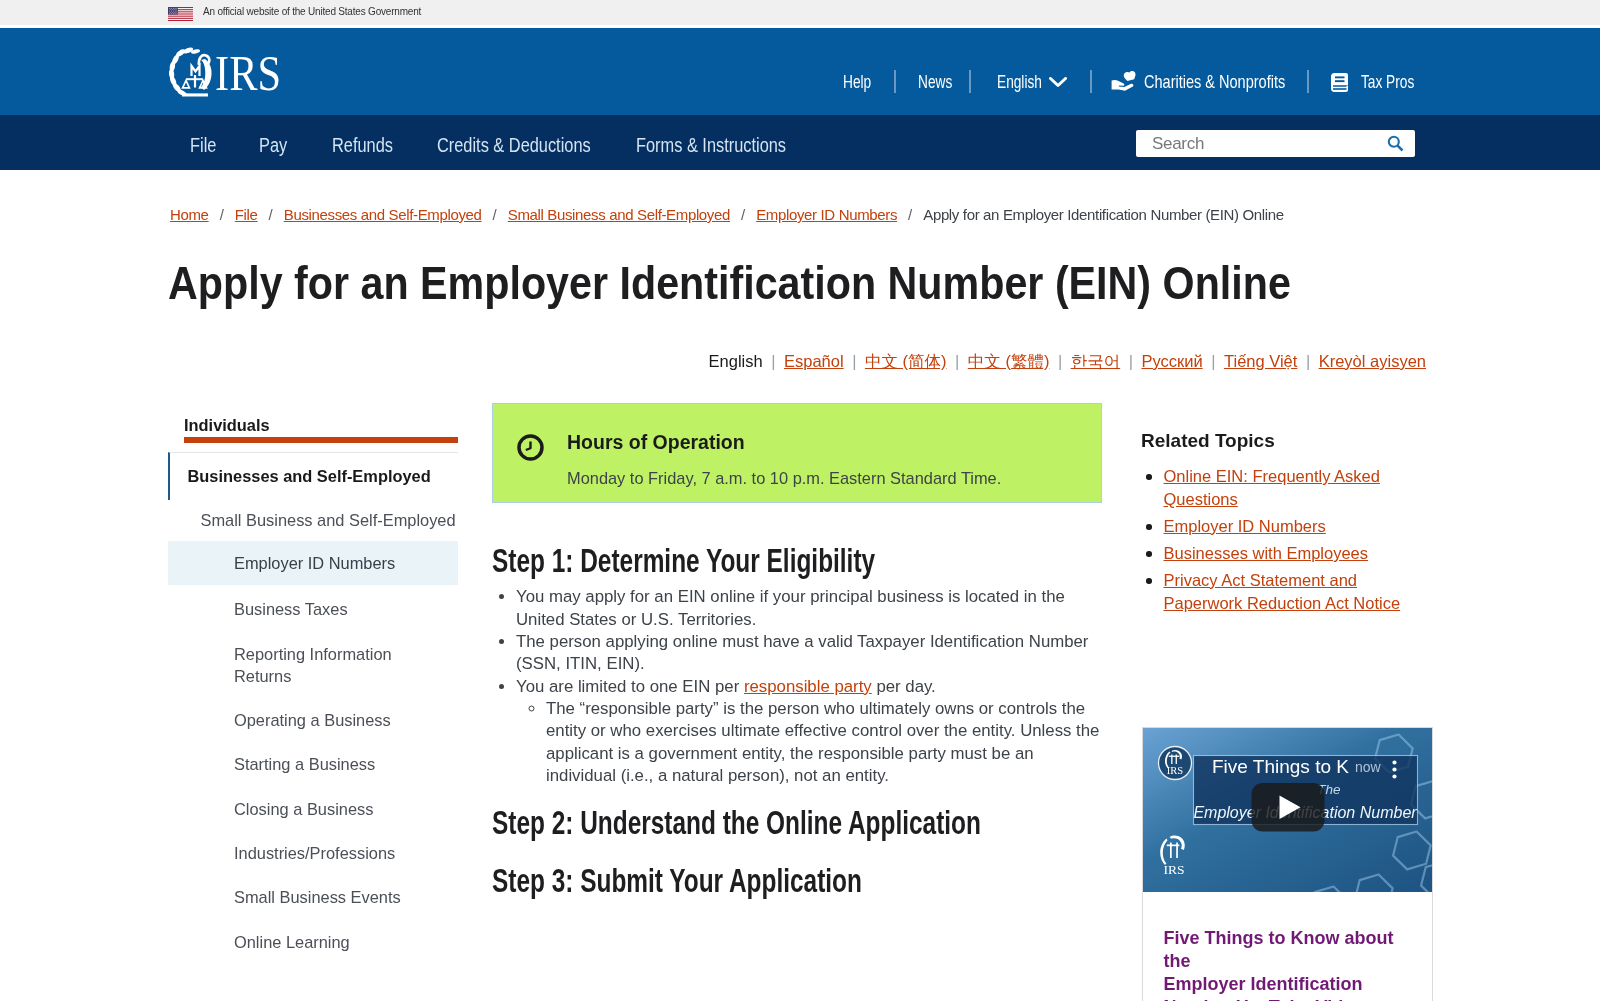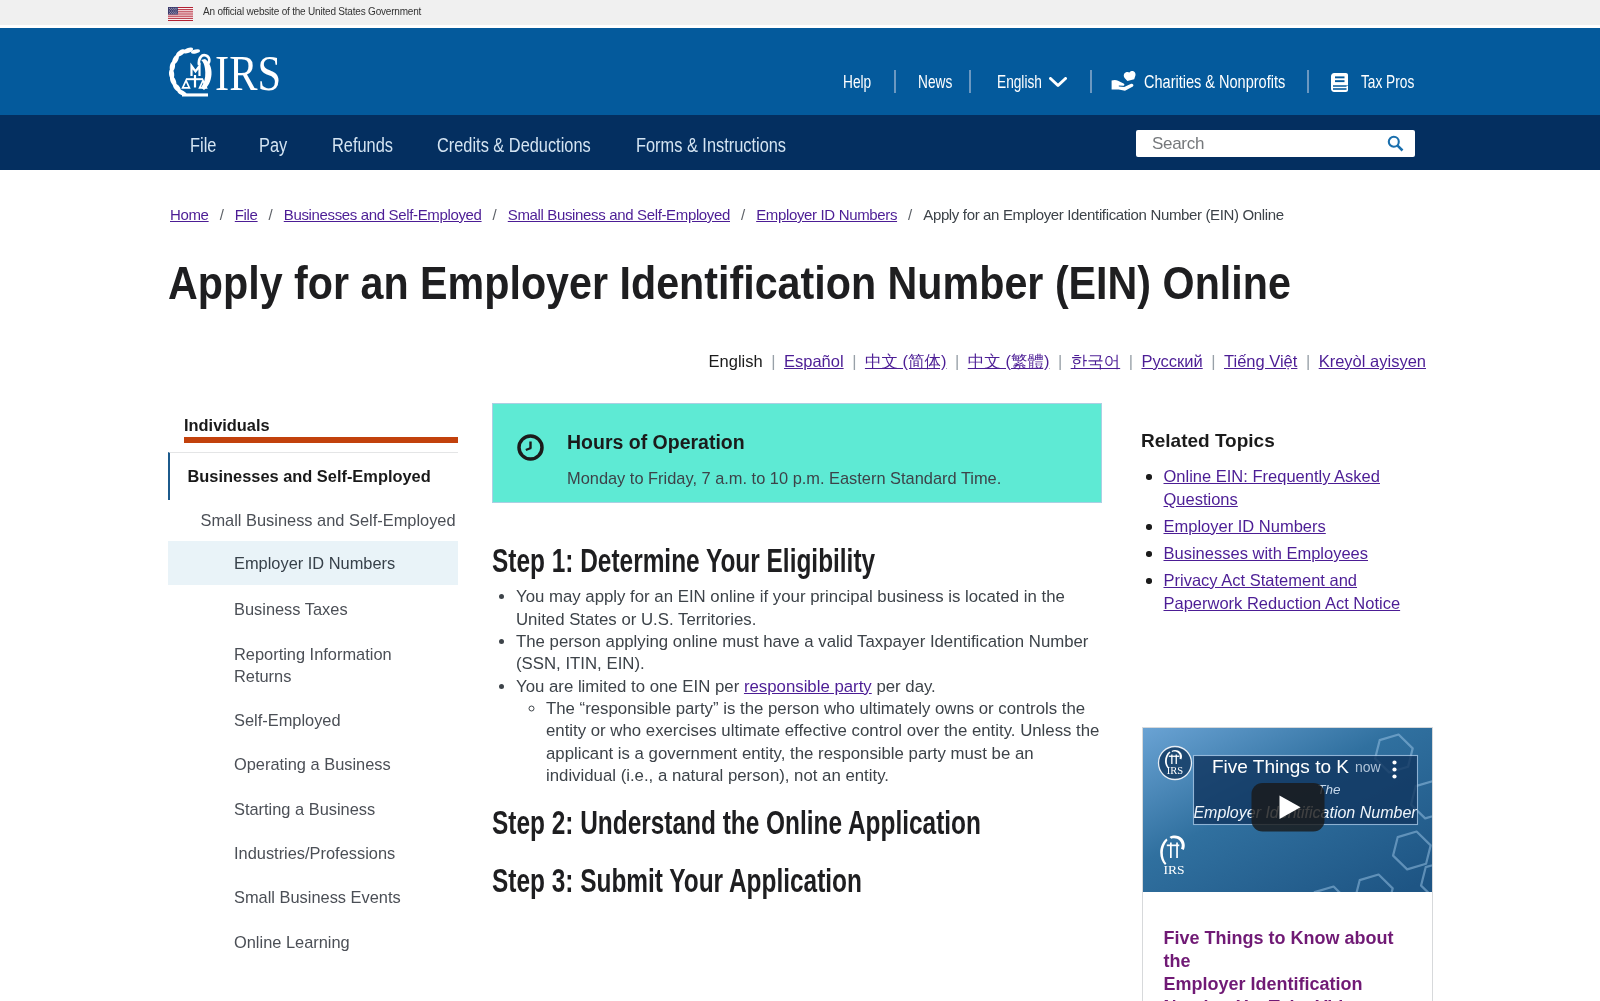--- a/index.html
+++ b/index.html
@@ -1,19 +1,19 @@
 <!DOCTYPE html>
 <html lang="en"><head>
 <meta charset="utf-8">
 <title>Apply for an Employer Identification Number (EIN) Online</title>
 <style>
 * { box-sizing: border-box; }
 html,body { margin:0; padding:0; }
 body { font-family:"Liberation Sans", sans-serif; background:#fff; color:#3d4349; width:1600px; height:1001px; overflow:hidden; position:relative; }
-a { text-decoration:none; color:#4c1d95; }
+a { text-decoration:none; color:#c2410c; }
 .abs { position:absolute; }
 .cx { display:inline-block; transform-origin:0 50%; white-space:nowrap; }
 
 
 .band-banner { position:absolute; left:0; top:0; width:1600px; height:25px; background:#f0f0f0; }
 .band-hdr { position:absolute; left:0; top:28px; width:1600px; height:87px; background:#045a9c; }
 .band-nav { position:absolute; left:0; top:115px; width:1600px; height:55px; background:#042f60; }
 
 
 .flag { position:absolute; left:168px; top:7px; }
@@ -56,21 +56,21 @@
 .ln-l0 a { color:#191919; }
 .ln-bsE { margin-top:9.8px; border-top:1px solid #e4e5e6; border-left:2.5px solid #1c5a8c; font-weight:bold; padding:12px 0 12px 18px; }
 .ln-bsE a { color:#191919; }
 .ln-l1 { padding:9px 0 10px 33px; }
 .ln-l2 { padding:11px 0 11px 66.5px; }
 .ln-l2.active { background:#e9f3f8; }
 .ln-l2.active a { color:#37414a; }
 
 
 .maincol { position:absolute; left:492px; top:403px; width:610px; }
-.hours { background:#5eead4; border:1px solid #abcfe3; width:610px; height:100px; position:relative; }
+.hours { background:#bef264; border:1px solid #abcfe3; width:610px; height:100px; position:relative; }
 .hours-icon { position:absolute; left:24px; top:30px; }
 .hours h3 { position:absolute; left:74px; top:27px; margin:0; font-size:19.5px; color:#1b1b1b; }
 .hours p { position:absolute; left:74px; top:64.5px; margin:0; font-size:16.4px; color:#3d4349; }
 h2.st { font-size:33px; color:#1e1e20; margin:0; font-weight:bold; line-height:36px; }
 h2.st .cx { transform:scaleX(0.74); }
 h2.st.h2-step1 { margin-top:40px; }
 h2.st.h2-step2 { margin-top:18.1px; }
 h2.st.h2-step3 { margin-top:21.2px; }
 .maincol ul.b { margin:7.3px 0 0 0; padding-left:24px; font-size:16.8px; line-height:22.35px; color:#3d4349; }
 .maincol ul.b li { margin:0; }
@@ -203,23 +203,23 @@
 </div>
 
 <aside class="leftnav">
   <ul>
     <li class="ln-l0"><a href="#">Individuals</a></li>
     <li class="ln-bsE"><a href="#">Businesses and Self-Employed</a></li>
     <li class="ln-l1"><a href="#">Small Business and Self-Employed</a></li>
     <li class="ln-l2 active"><a href="#">Employer ID Numbers</a></li>
     <li class="ln-l2" style="padding-top:13px;"><a href="#">Business Taxes</a></li>
     <li class="ln-l2"><a href="#">Reporting Information<br>Returns</a></li>
-    <li class="ln-l2"><a href="#">Self-Employed</a></li>
     <li class="ln-l2"><a href="#">Operating a Business</a></li>
     <li class="ln-l2"><a href="#">Starting a Business</a></li>
+    <li class="ln-l2"><a href="#">Closing a Business</a></li>
     <li class="ln-l2"><a href="#">Industries/Professions</a></li>
     <li class="ln-l2"><a href="#">Small Business Events</a></li>
     <li class="ln-l2"><a href="#">Online Learning</a></li>
   </ul>
 </aside>
 
 <div class="maincol">
   <div class="hours">
     <svg class="hours-icon" width="27" height="27" viewBox="0 0 27 27">
         <circle cx="13.5" cy="13.5" r="11.5" fill="none" stroke="#1b1b1b" stroke-width="3.5"></circle>

